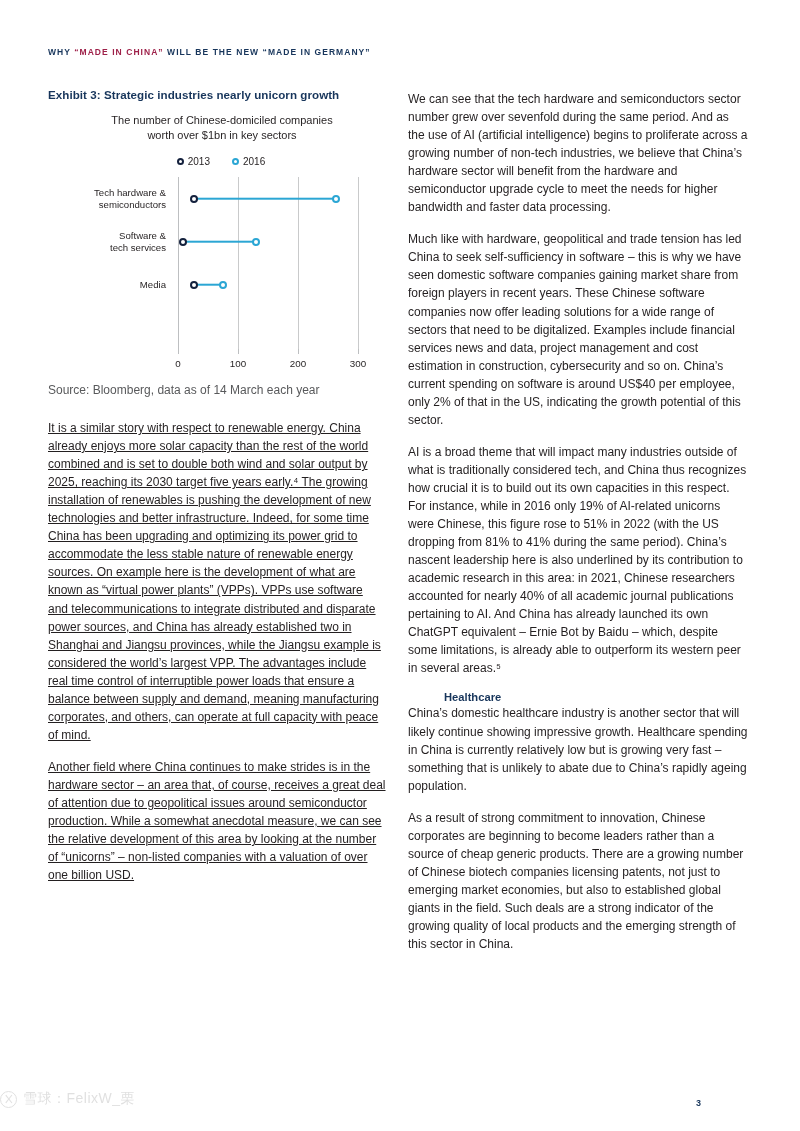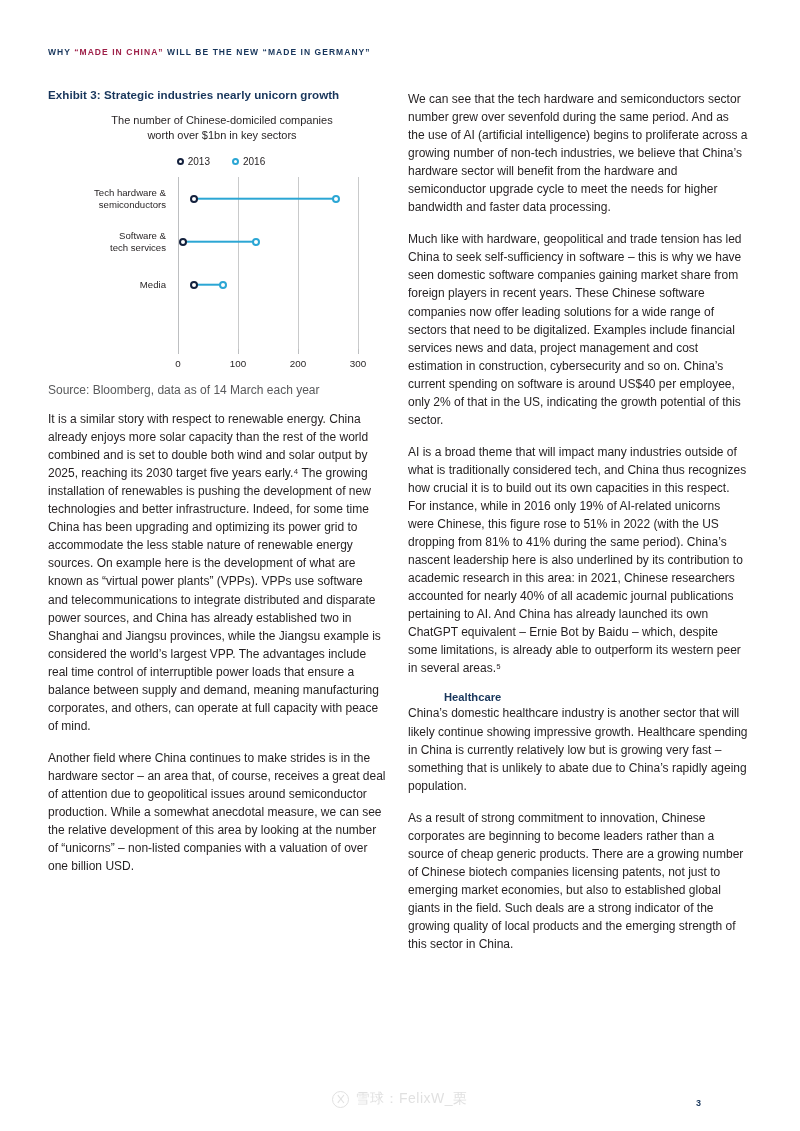--- a/index.html
+++ b/index.html
@@ -199,39 +199,38 @@
   p.body:last-child { margin-bottom: 0; }
 
   .subhead {
     font-size: 11.2px;
     font-weight: bold;
     color: #17355b;
     margin-bottom: 1px;
     padding-left: 36px;
   }
 
-  .left-body { margin-top: 13px; }
+  .left-body { margin-top: 22px; text-decoration: underline; }
 
   
   .page-number {
     position: absolute;
     right: 48px;
     top: 1098px;
     font-size: 9px;
     font-weight: bold;
     color: #17355b;
   }
 
   .watermark {
     position: absolute;
     left: 0;
     top: 1090px;
     width: 800px;
     display: flex;
-    justify-content: center;
     align-items: center;
     gap: 6px;
     opacity: 0.30;
     pointer-events: none;
   }
   .wm-logo {
     width: 17px; height: 17px;
     border-radius: 50%;
     border: 1.4px solid #9a9a9a;
     position: relative;

